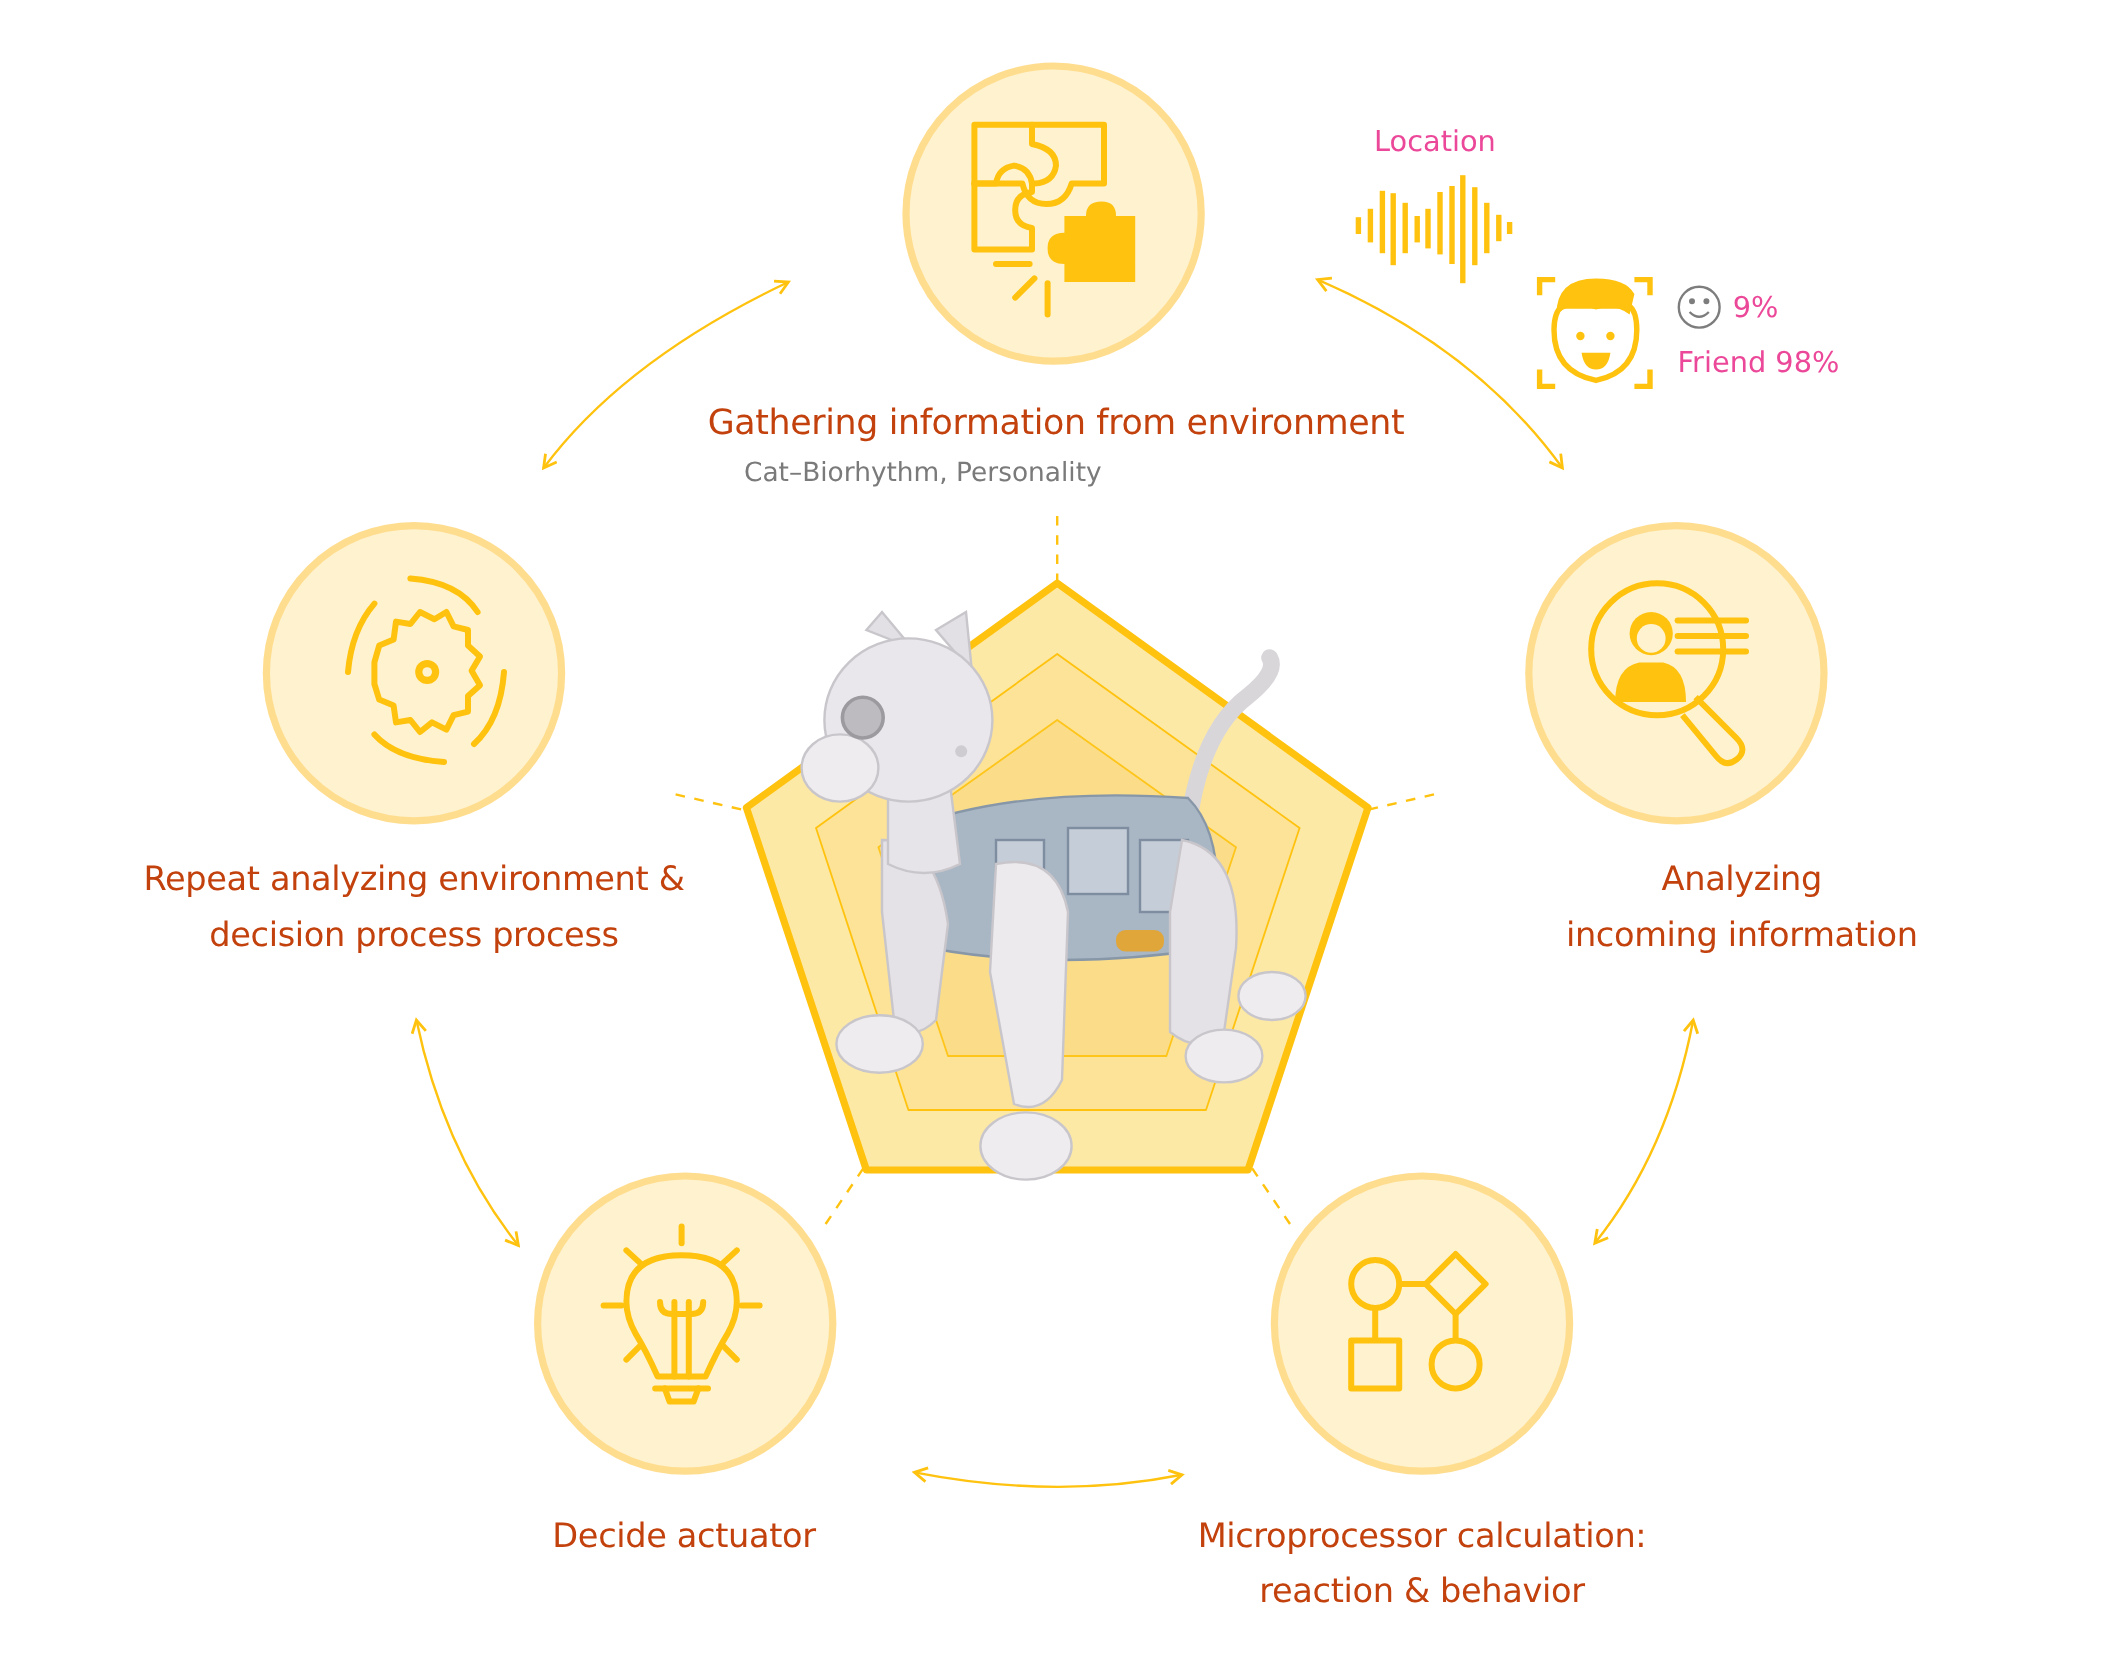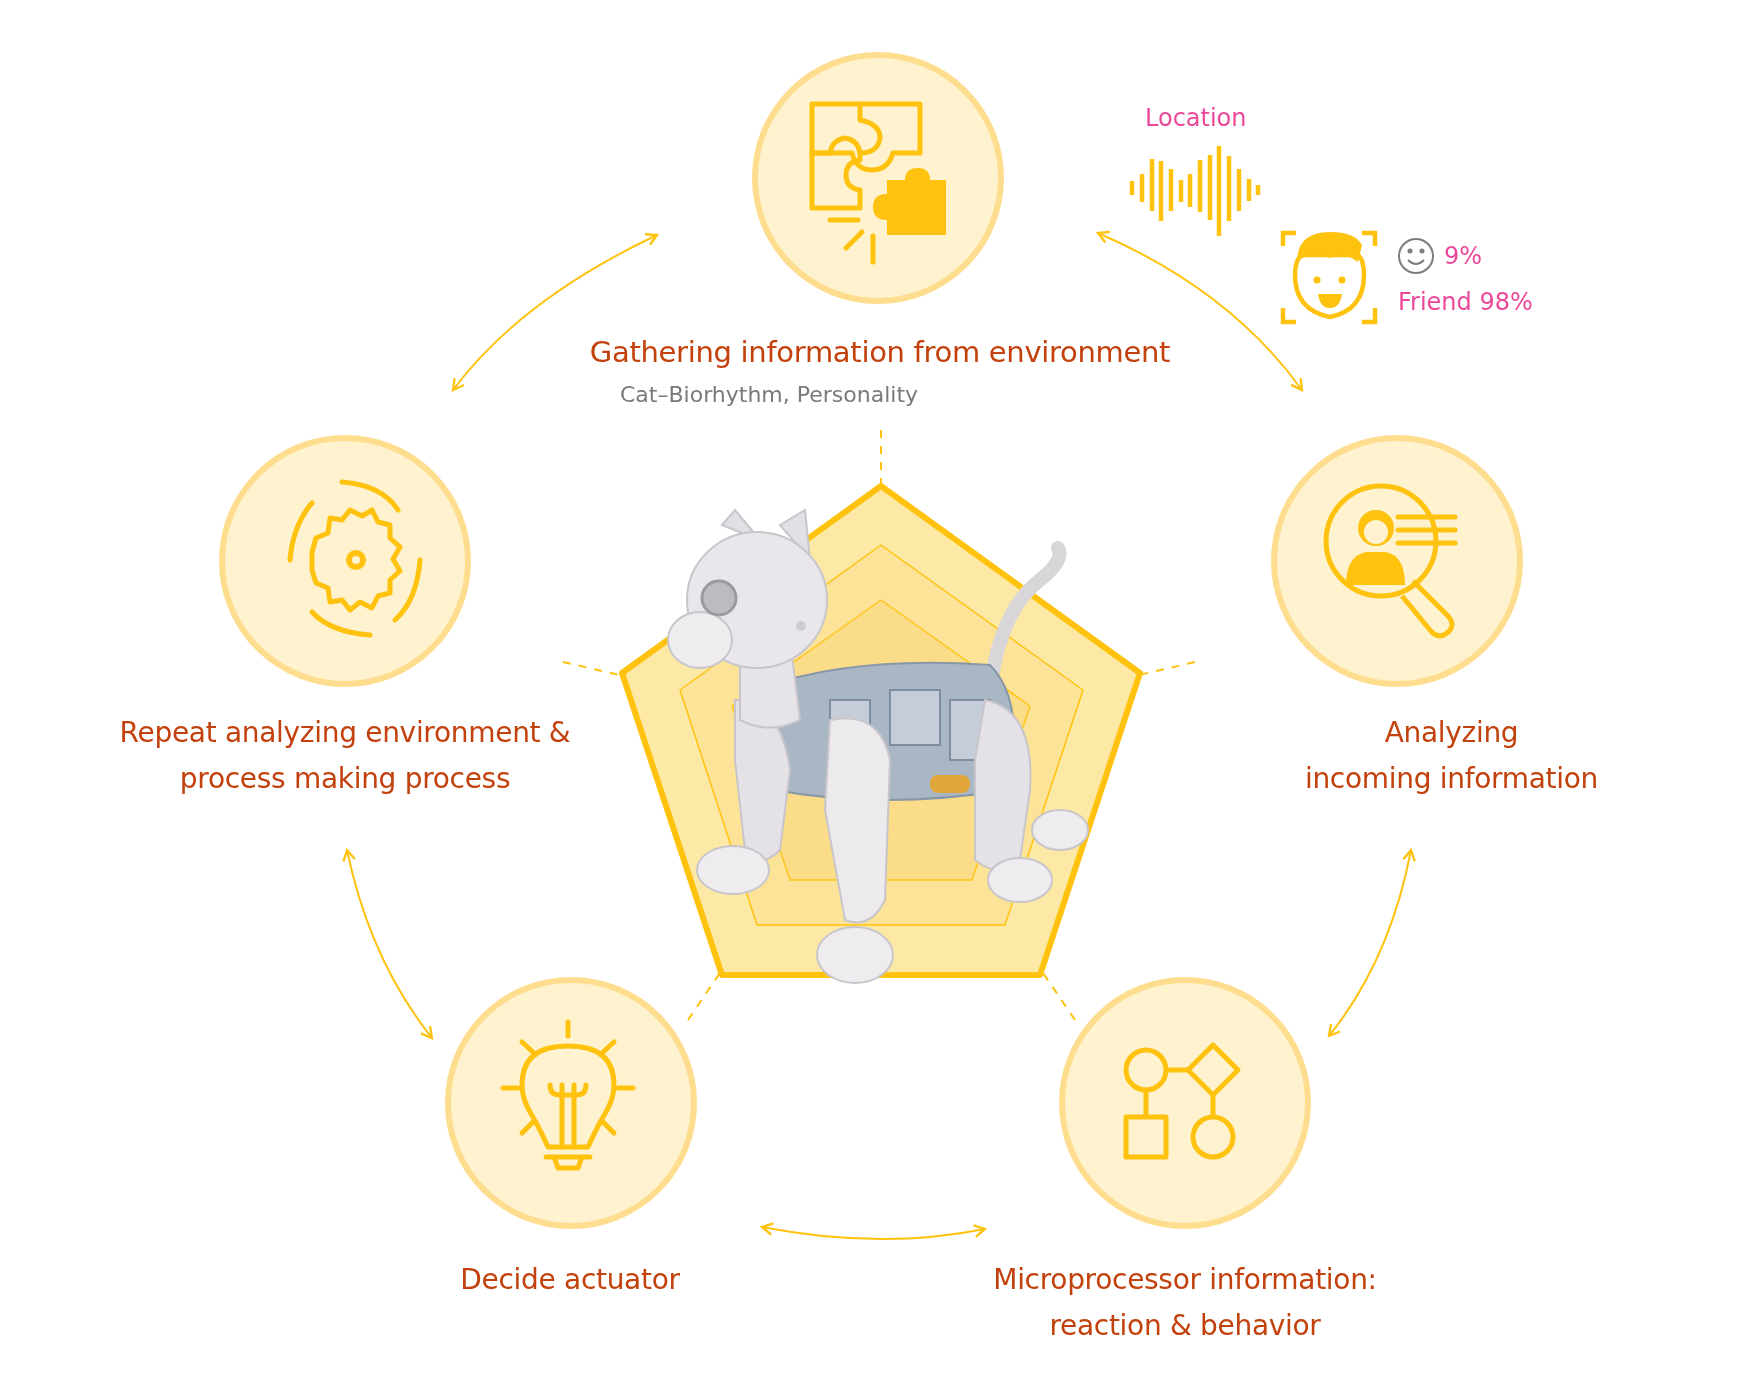--- a/index.html
+++ b/index.html
@@ -178,32 +178,32 @@
     <circle cx="1422" cy="251" r="1.5" fill="#7d7d7d"></circle>
     <path d="M1408 260 Q1416 268 1424 260"></path>
   </g>
 </svg>
 
 <div class="label" style="left:520px; top:329px; width:720px; font-size:29px;">Gathering information from environment</div>
 <div class="sub" style="left:620px; top:382px; width:520px;">Cat–Biorhythm, Personality</div>
 
 <div class="label" style="left:90px; top:710px; width:510px;">
   <div>Repeat analyzing environment &amp;</div>
-  <div>process making process</div>
+  <div>decision process process</div>
 </div>
 
 <div class="label" style="left:1244px; top:710px; width:415px;">
   <div>Analyzing</div>
   <div>incoming information</div>
 </div>
 
 <div class="label" style="left:400px; top:1257px; width:340px;">
   <div>Decide actuator</div>
 </div>
 
 <div class="label" style="left:970px; top:1257px; width:430px;">
-  <div>Microprocessor information:</div>
+  <div>Microprocessor calculation:</div>
   <div>reaction &amp; behavior</div>
 </div>
 
 <div class="gray" style="left:1145px; top:104px;">Location</div>
 <div class="gray" style="left:1444px; top:242px;">9%</div>
 <div class="gray" style="left:1398px; top:288px;">Friend 98%</div>
 
 </body></html>

